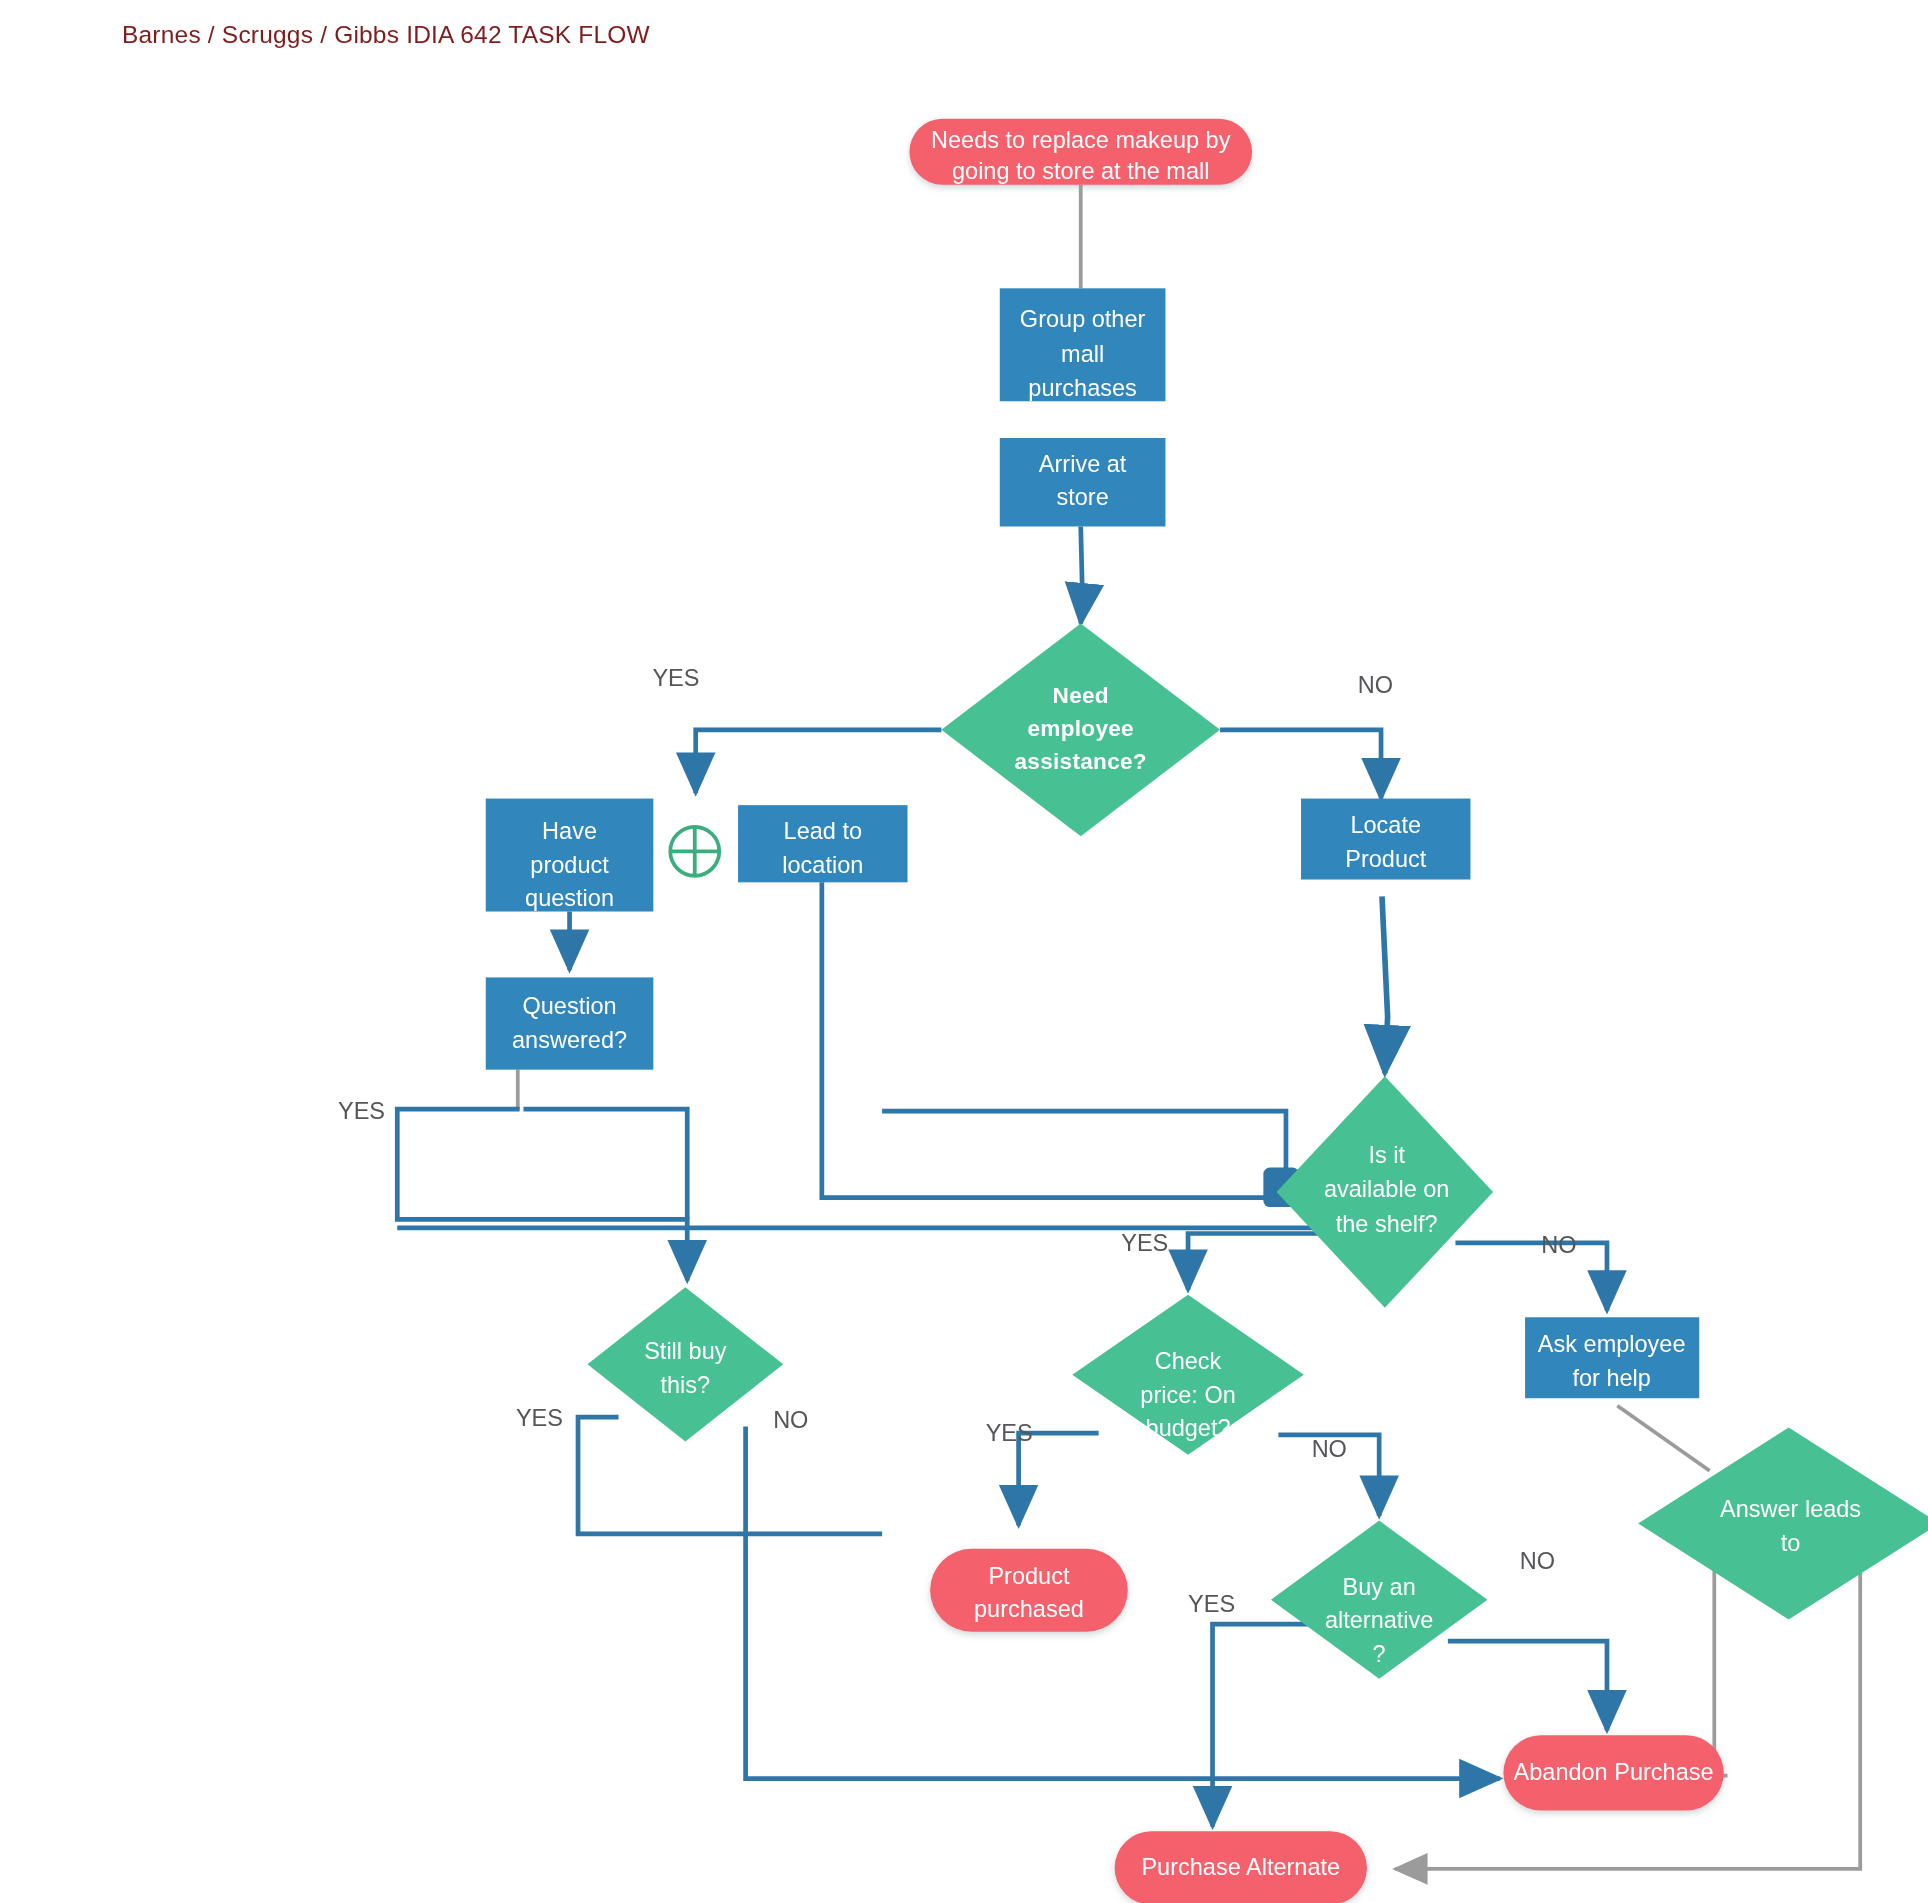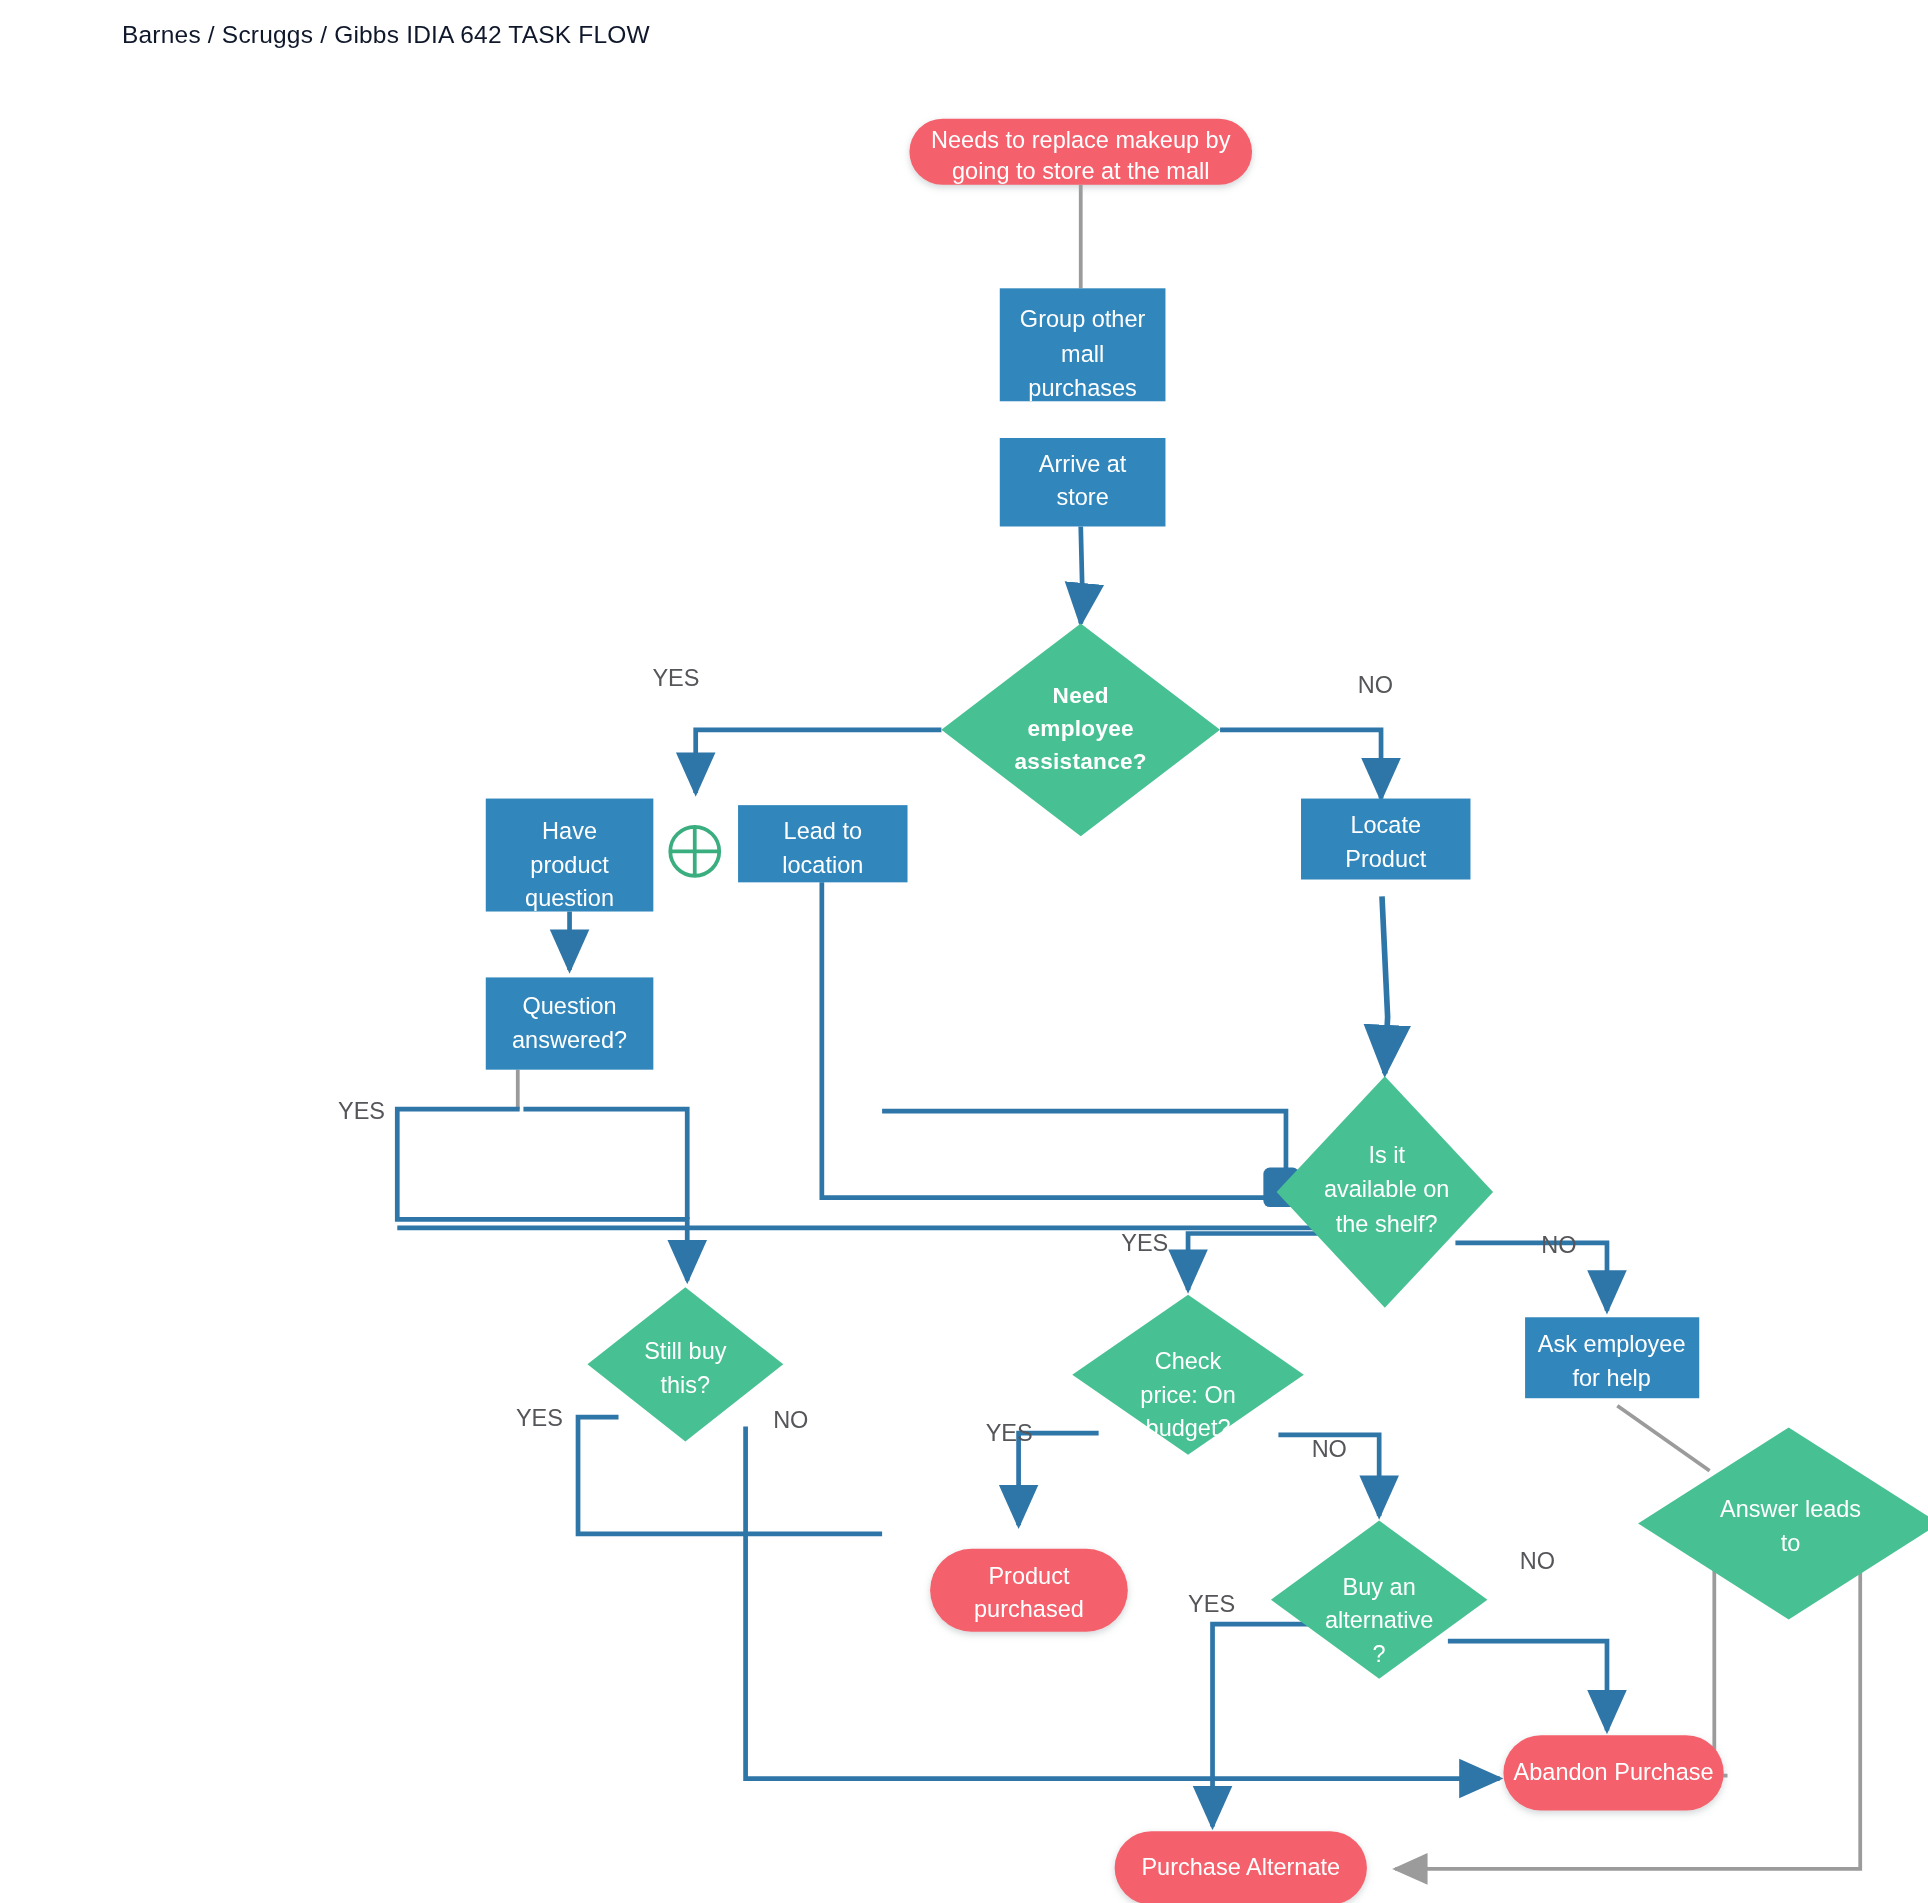--- a/index.html
+++ b/index.html
@@ -13,21 +13,21 @@
     height: 1904px;
     font-family: "Liberation Sans", sans-serif;
     overflow: hidden;
     position: relative;
   }
   #page-title {
     position: absolute;
     left: 122px;
     top: 21px;
     font-size: 24.5px;
-    color: #0f172a;
+    color: #7f1d1d;
     letter-spacing: 0.2px;
     font-family: "Liberation Sans", sans-serif;
     white-space: nowrap;
   }
   #flow-canvas {
     position: absolute;
     left: 0;
     top: 0;
     width: 1928px;
     height: 1904px;

